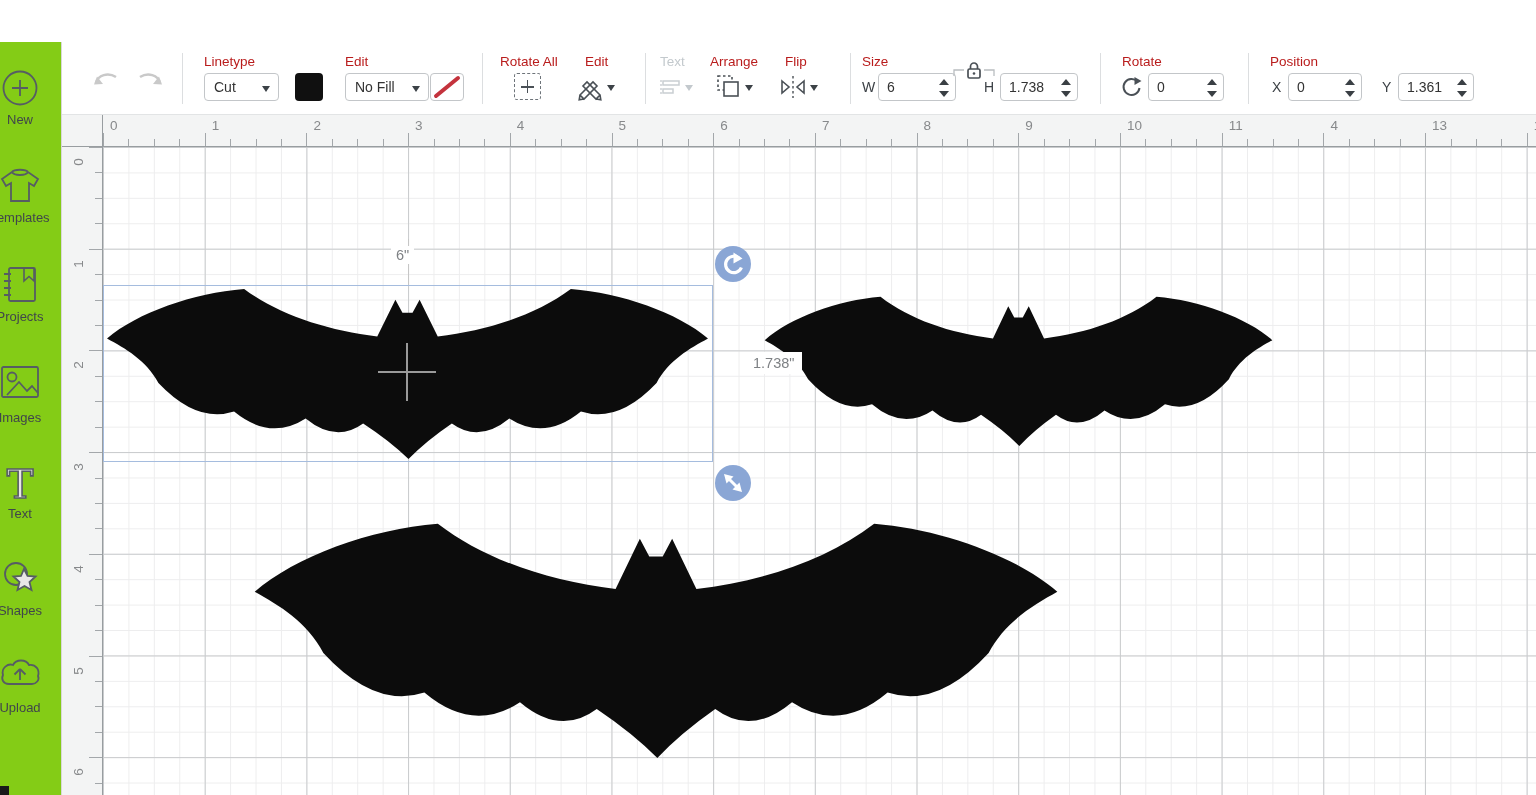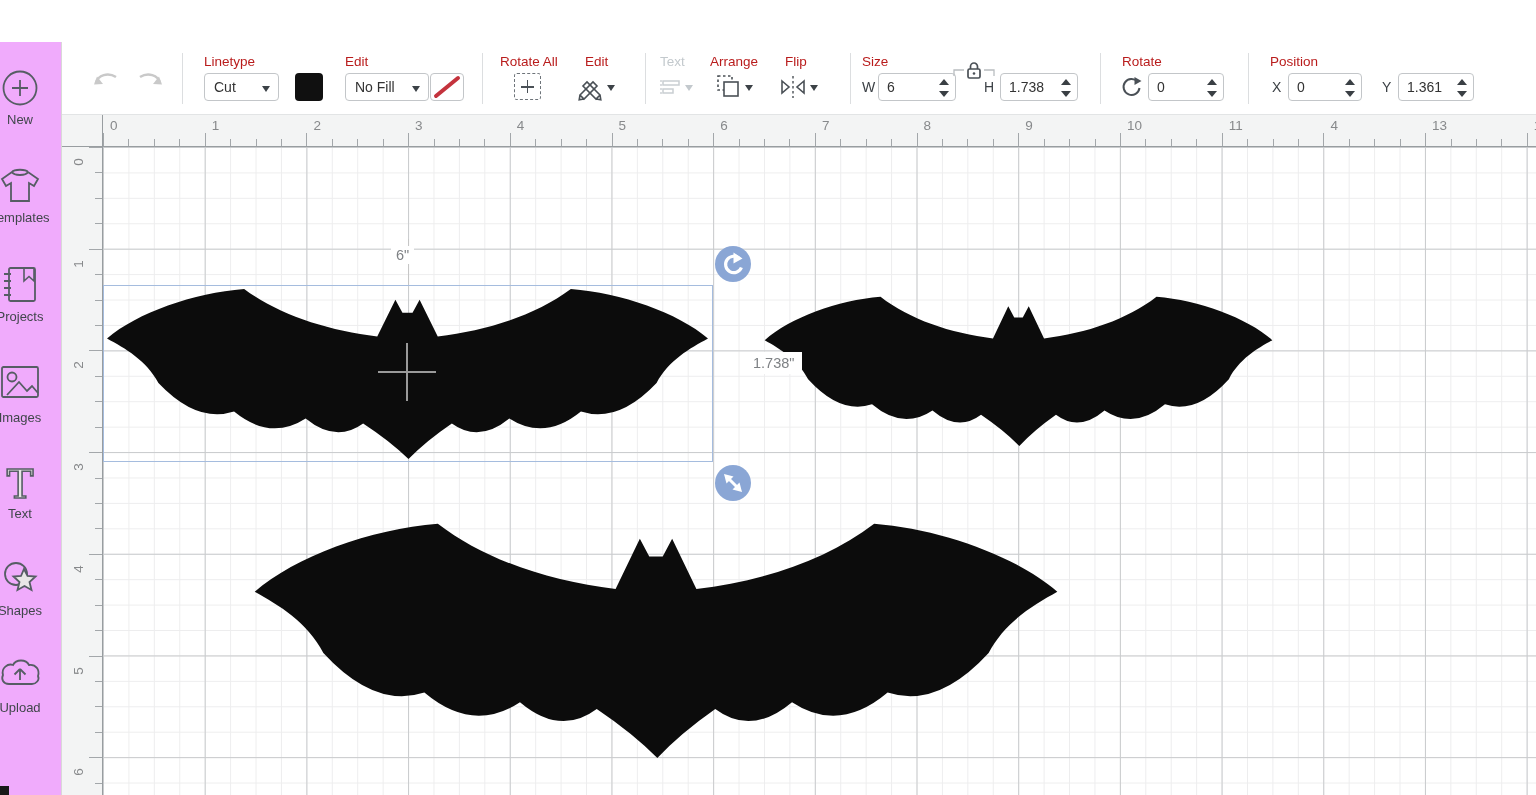--- a/index.html
+++ b/index.html
@@ -9,21 +9,21 @@
 
   
   #topbar { position:absolute; left:0; top:0; width:1536px; height:42px; background:#4d545c; z-index:30; }
   #hamburger { position:absolute; left:4px; top:3px; width:33px; height:16px; cursor:pointer; }
   #hamburger .bar { position:absolute; left:0; width:33px; height:3.4px; background:#fff; }
   #hamburger .b1{top:0} #hamburger .b2{top:6.3px} #hamburger .b3{top:12.6px}
   #canvas-label { position:absolute; left:68px; top:0px; font-size:21px; color:#eef0f2; font-weight:400; }
   #doc-title { position:absolute; left:1006px; top:0px; transform:translateX(-50%); font-size:20px; color:#e9ebed; white-space:nowrap; }
 
   
-  #sidebar { position:absolute; left:0; top:42px; width:62px; height:753px; background:#f0abfc;
+  #sidebar { position:absolute; left:0; top:42px; width:62px; height:753px; background:#84cc16;
     border-right:1px solid #d9d8d7; overflow:hidden; z-index:20; }
   .side-item { position:absolute; left:0; width:62px; }
   .side-item svg { position:absolute; left:20px; transform:translateX(-50%); stroke:#565d64; fill:none; stroke-width:1.8; }
   .side-label { position:absolute; left:20px; transform:translateX(-50%); white-space:nowrap;
     font-size:13px; color:#40464b; }
 
   
   #toolbar { position:absolute; left:62px; top:42px; width:1474px; height:73px; background:#fff;
     border-bottom:1px solid #e2e4e5; z-index:10; }
   .tb-label { position:absolute; top:12px; font-size:13.5px; color:#b91c1c; white-space:nowrap; }

